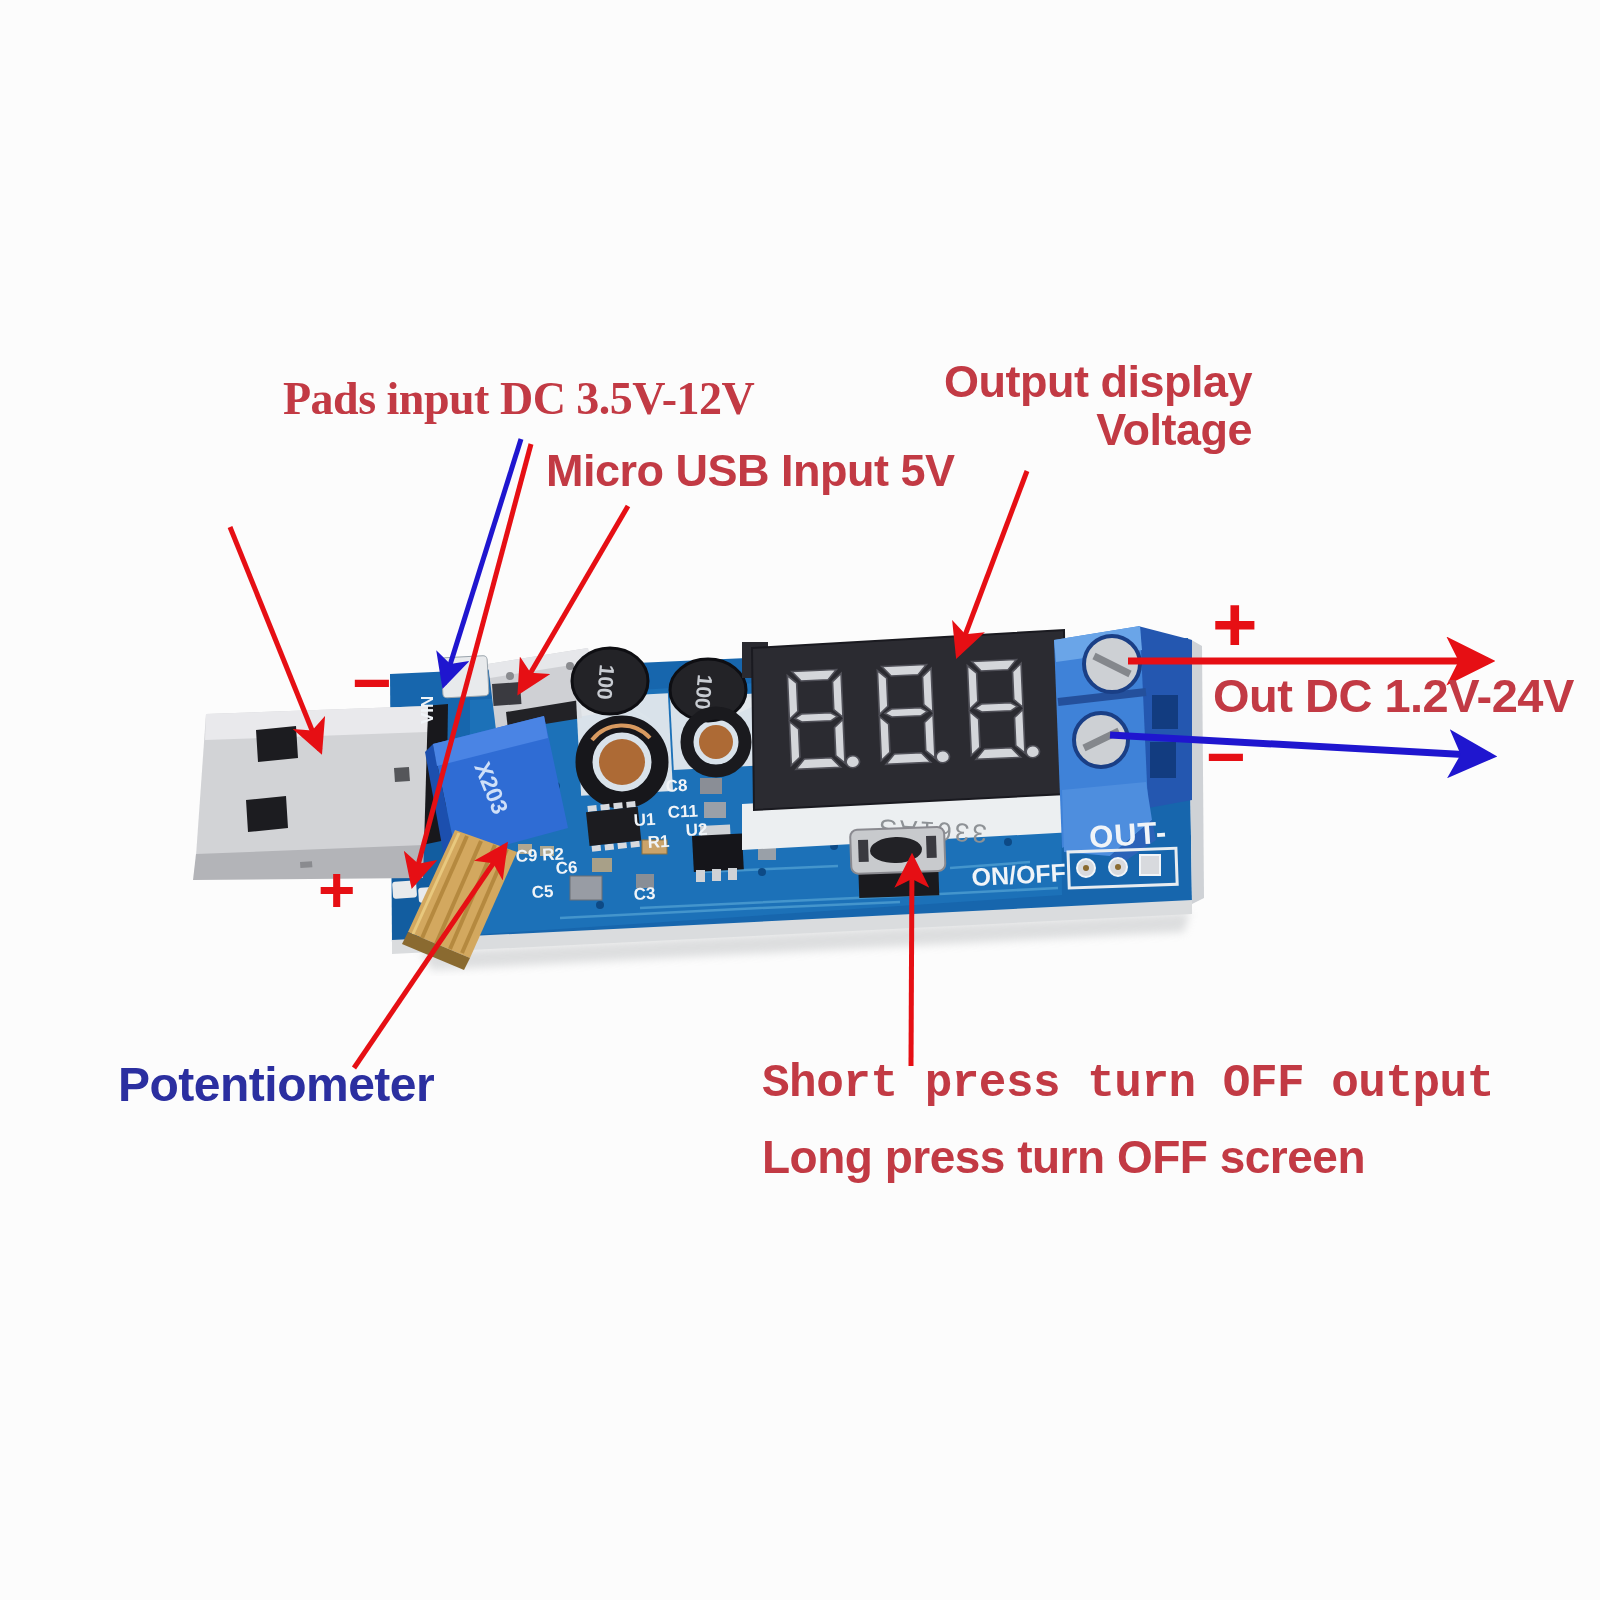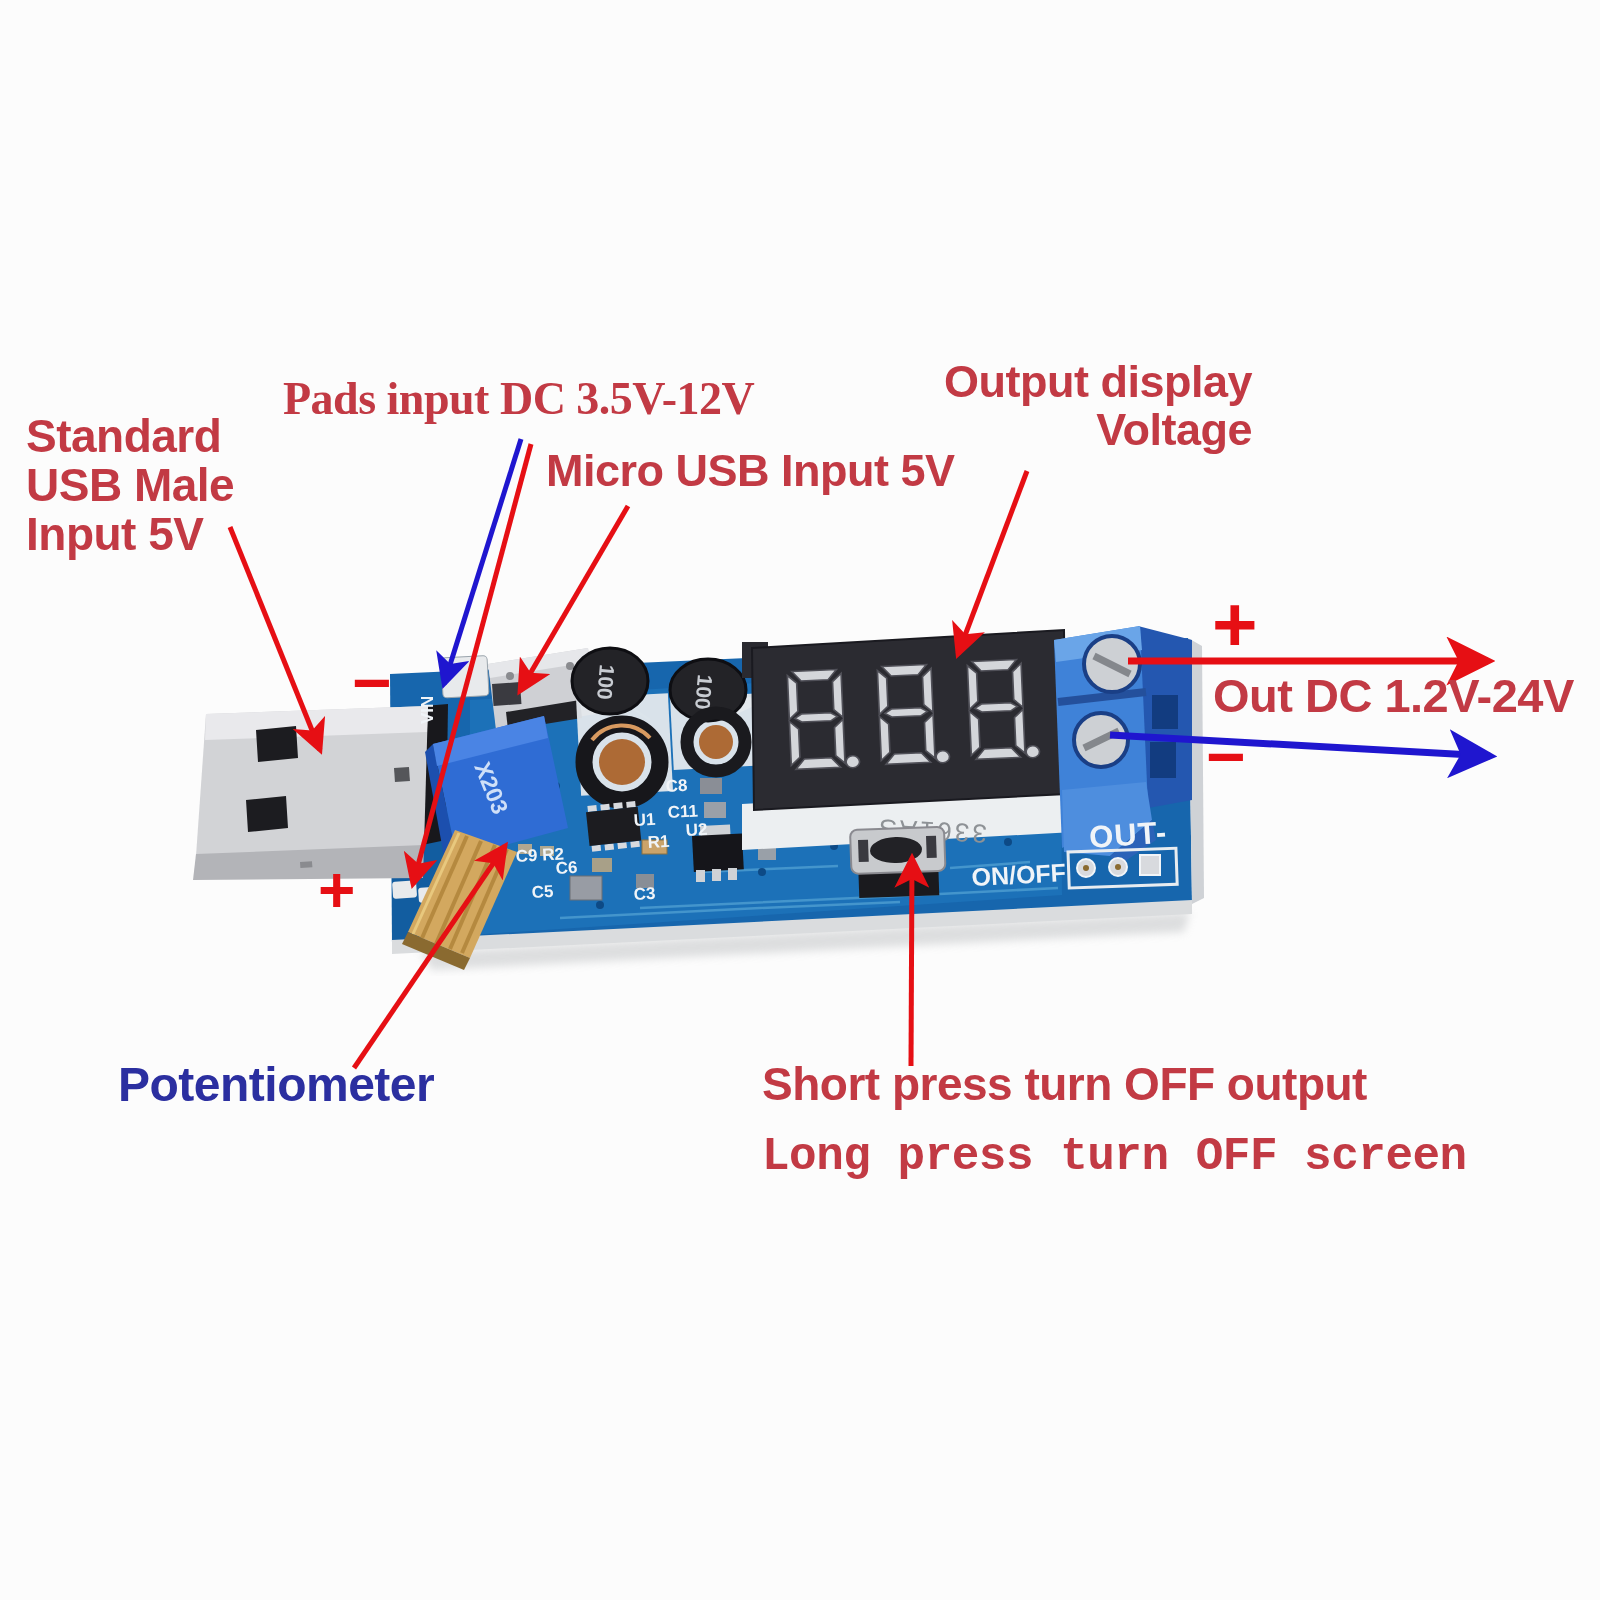--- a/index.html
+++ b/index.html
@@ -245,30 +245,27 @@
       <line x1="531" y1="444" x2="413" y2="884" stroke="#e60f14" stroke-width="5" marker-end="url(#ar)"></line>
       <line x1="628" y1="506" x2="520" y2="691" stroke="#e60f14" stroke-width="5" marker-end="url(#ar)"></line>
       <line x1="1027" y1="471" x2="958" y2="654" stroke="#e60f14" stroke-width="5" marker-end="url(#ar)"></line>
       <line x1="1128" y1="661" x2="1488" y2="661" stroke="#e60f14" stroke-width="7" marker-end="url(#ar)"></line>
       <line x1="1110" y1="735" x2="1490" y2="756" stroke="#1f16cf" stroke-width="7" marker-end="url(#ab)"></line>
       <line x1="354" y1="1068" x2="505" y2="846" stroke="#e60f14" stroke-width="5" marker-end="url(#ar)"></line>
       <line x1="911" y1="1066" x2="912" y2="858" stroke="#e60f14" stroke-width="5" marker-end="url(#ar)"></line>
     </g>
   </svg>
 
-  <div class="lbl" style="left:26px;top:412px;font-size:46px;">Standard
-USB Male
-Input 5V</div>
   <div class="lbl" style="left:283px;top:375px;font-size:46px;font-family:Liberation Serif, serif;">Pads input DC 3.5V-12V</div>
   <div class="lbl" style="left:546px;top:447px;font-size:45px;">Micro USB Input 5V</div>
   <div class="lbl" style="left:944px;top:358px;font-size:45px;text-align:right;">Output display
 Voltage</div>
   <div class="lbl" style="left:1213px;top:671px;font-size:47px;">Out DC 1.2V-24V</div>
   <div class="lbl navy" style="left:118px;top:1048px;font-size:48px;margin-top:12px;">Potentiometer</div>
-  <div class="lbl" style="left:762px;top:1060px;font-size:46px;">Short press turn OFF output</div>
-  <div class="lbl" style="left:762px;top:1133px;font-size:46px;font-family:Liberation Mono, monospace;">Long press turn OFF screen</div>
+  <div class="lbl" style="left:762px;top:1060px;font-size:46px;font-family:Liberation Mono, monospace;">Short press turn OFF output</div>
+  <div class="lbl" style="left:762px;top:1133px;font-size:46px;">Long press turn OFF screen</div>
 
   <div class="sign" style="left:352px;top:648px;font-size:68px;">−</div>
   <div class="sign" style="left:318px;top:858px;font-size:64px;">+</div>
   <div class="sign" style="left:1212px;top:585px;font-size:78px;">+</div>
   <div class="sign" style="left:1206px;top:722px;font-size:68px;">−</div>
 
 </div>
 
 </body></html>

